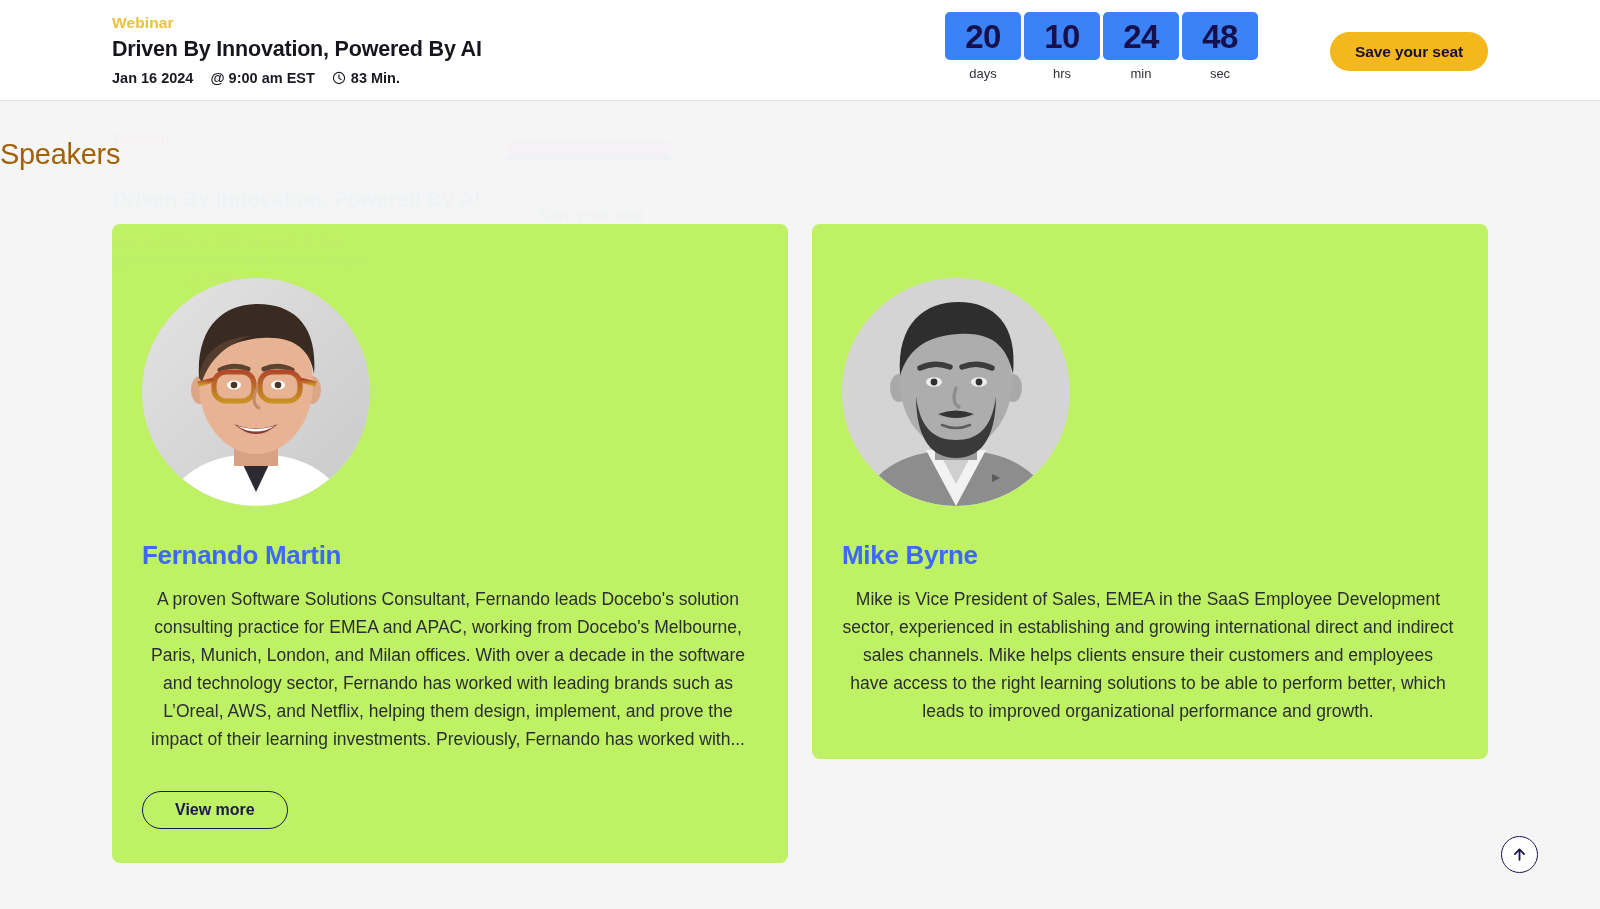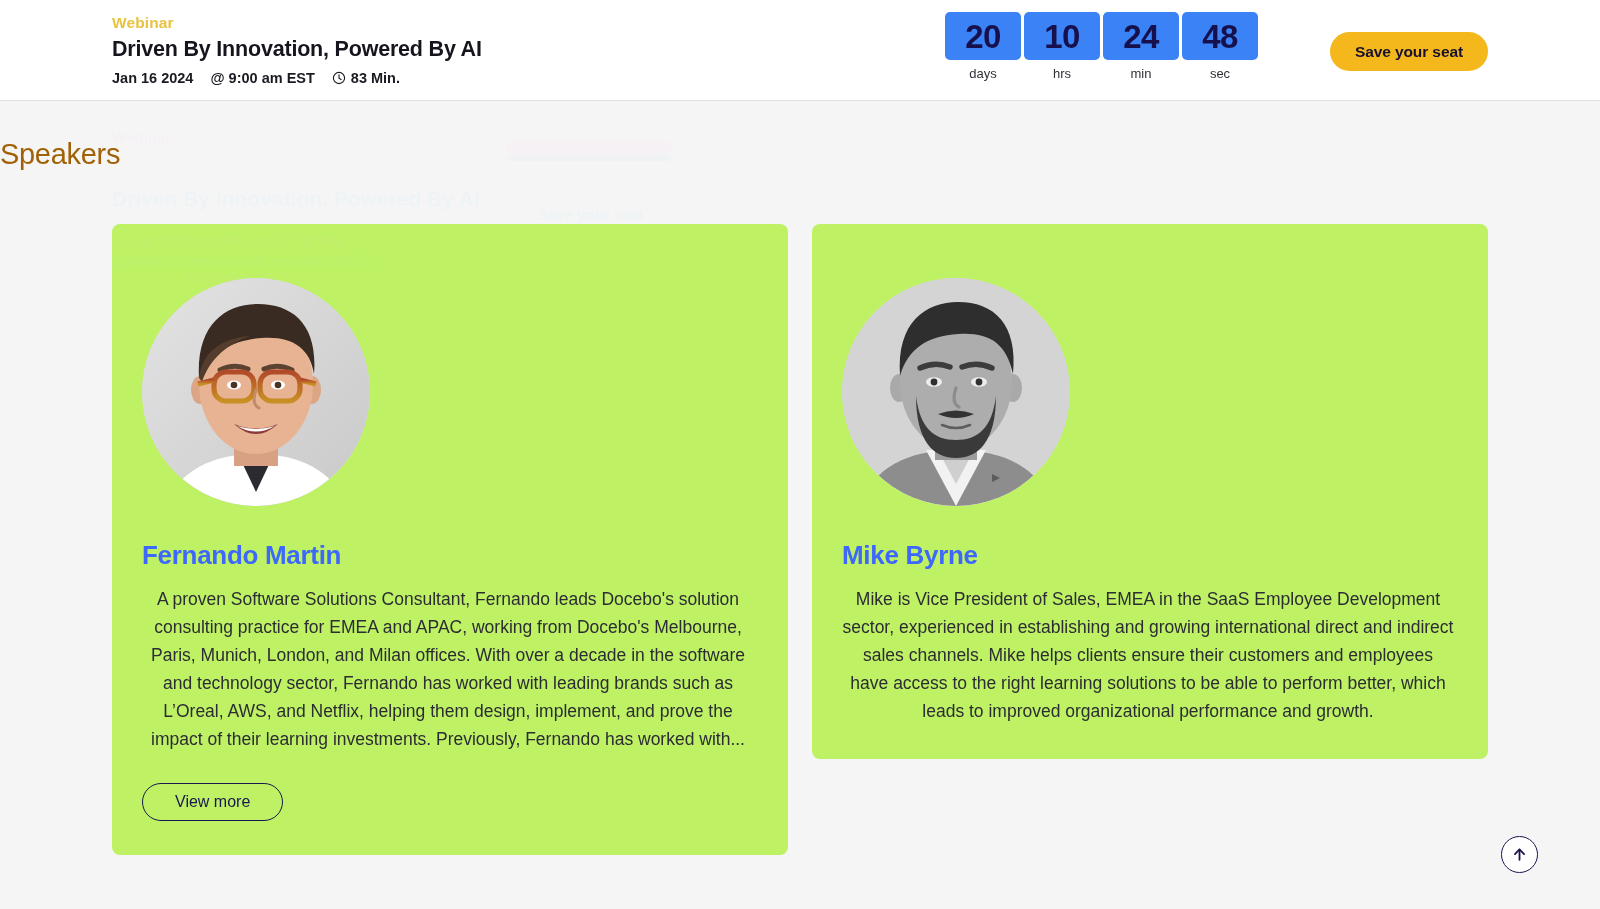--- a/index.html
+++ b/index.html
@@ -206,30 +206,30 @@
   .speaker-bio {
     margin-top: 14px;
     font-size: 17.5px;
     line-height: 1.6;
     color: #2c2c33;
     text-align: center;
     max-width: 612px;
   }
 
   .view-more {
-    margin-top: 30px;
+    margin-top: 38px;
     height: 38px;
     padding: 2px 32px;
     border: 1.6px solid #1b1550;
     border-radius: 20px;
     background: transparent;
     color: #1b1550;
     font-family: "Liberation Sans", sans-serif;
     font-size: 16px;
-    font-weight: 400;
+    font-weight: 700;
     cursor: pointer;
     display: flex;
     align-items: center;
     justify-content: center;
     white-space: nowrap;
   }
 
   
   .scroll-top {
     position: absolute;

